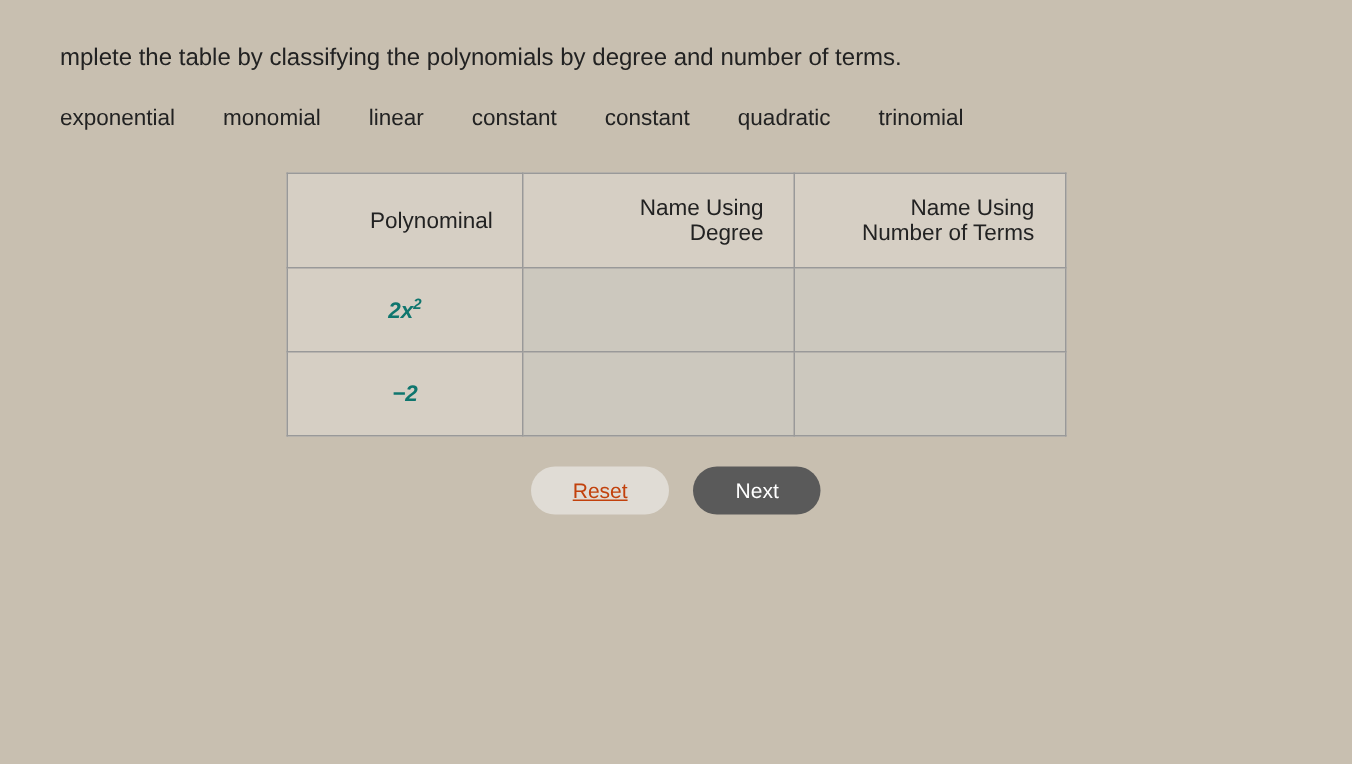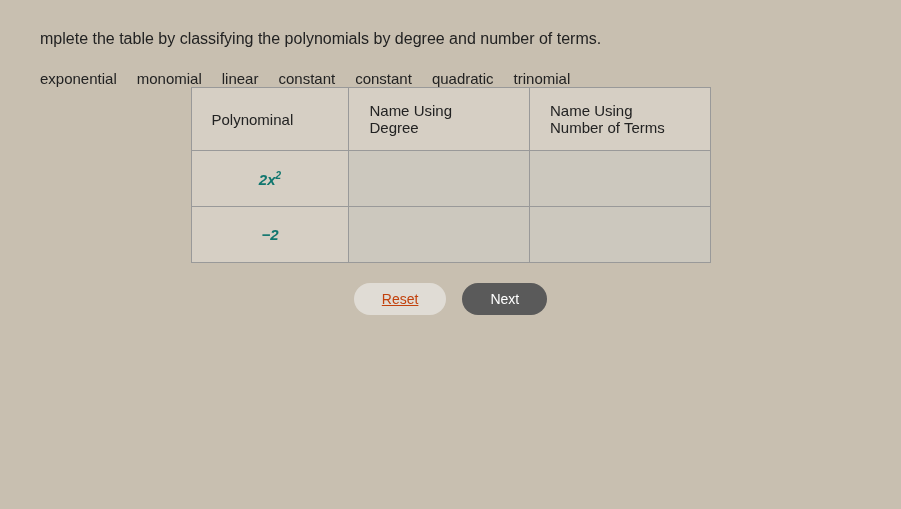--- a/index.html
+++ b/index.html
@@ -22,21 +22,22 @@
     }
 
     .instruction {
       font-size: 16px;
       color: #222;
       margin-bottom: 22px;
     }
 
     .word-bank {
       display: flex;
-      gap: 20px;
+      gap: 32px;
+      margin-bottom: 28px;
       flex-wrap: wrap;
       align-items: center;
     }
 
     .word-item {
       font-size: 15px;
       color: #222;
     }
 
     .table-container {
@@ -47,21 +48,21 @@
 
     table {
       border-collapse: collapse;
       background-color: #d6cfc4;
       min-width: 520px;
     }
 
     th, td {
       border: 1px solid #999;
       padding: 14px 20px;
-      text-align: left;
+      text-align: right;
       vertical-align: middle;
     }
 
     th {
       background-color: #d6cfc4;
       font-weight: normal;
       font-size: 15px;
       color: #222;
     }
 

